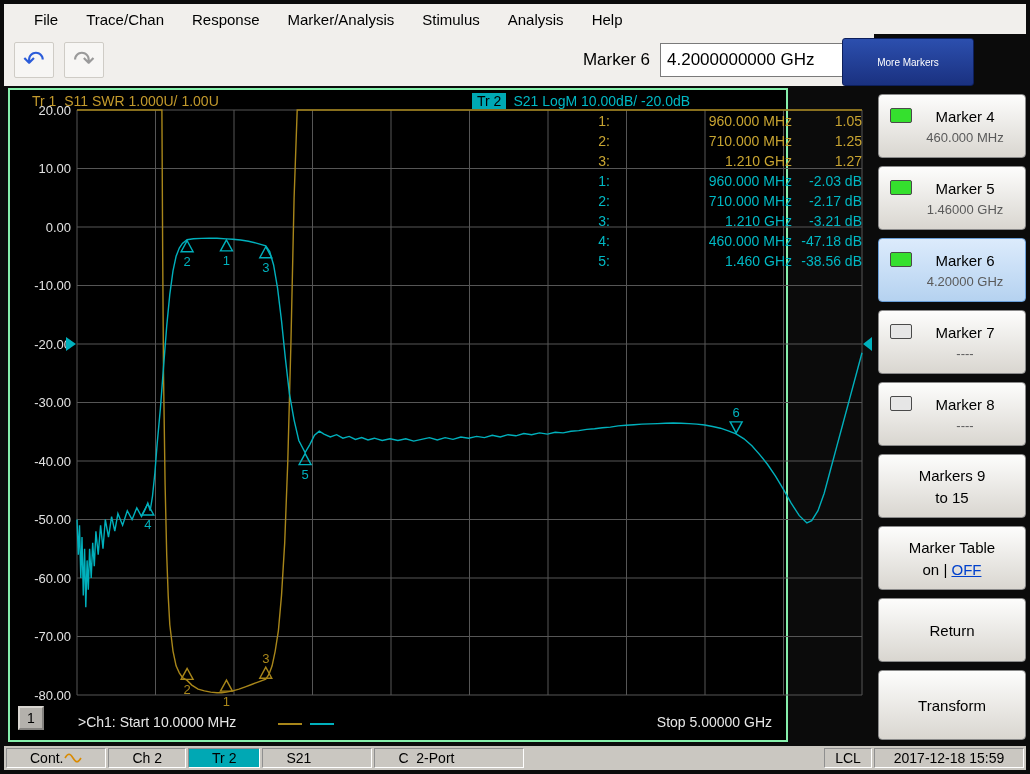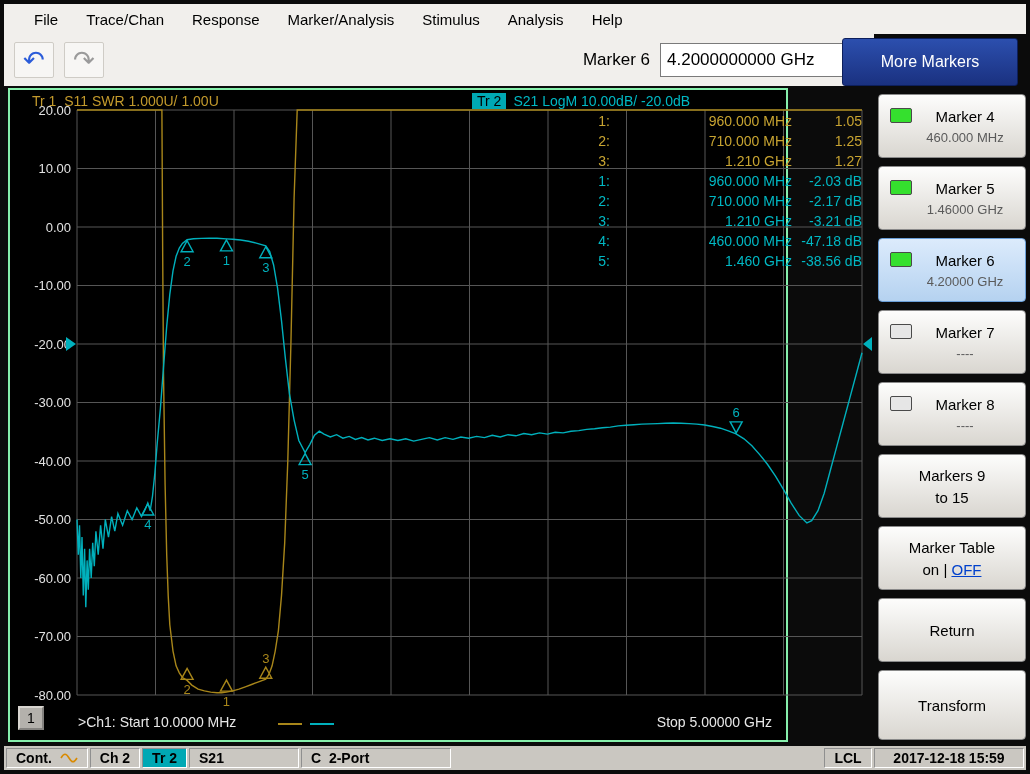--- a/index.html
+++ b/index.html
@@ -33,22 +33,22 @@
   }
   .spinner { width:20px; height:32px; display:flex; flex-direction:column; margin-right:6px; }
   .spin-btn {
     flex:1; background:#e8e6e2; border:1px solid #9a9a9a; display:flex;
     align-items:center; justify-content:center;
   }
   .tri-up { width:0; height:0; border-left:4px solid transparent; border-right:4px solid transparent; border-bottom:5px solid #444; }
   .tri-dn { width:0; height:0; border-left:4px solid transparent; border-right:4px solid transparent; border-top:5px solid #444; }
   
   .more-markers {
-    position:absolute; left:842px; top:38px; width:176px; height:48px;
-    background:linear-gradient(#2c4fae,#1a3180); color:#fff; font-size:16px;
+    position:absolute; left:842px; top:38px; width:132px; height:48px;
+    background:linear-gradient(#2c4fae,#1a3180); color:#fff; font-size:10px;
     display:flex; align-items:center; justify-content:center;
     border:1px solid #0d1f5c; border-radius:3px;
   }
   
   .plot {
     position:absolute; left:8px; top:88px; width:780px; height:654px;
     background:#000; border:2px solid #86efac;
   }
   .plot-header { position:absolute; left:0; top:3px; width:100%; height:18px; font-size:14px; z-index:3; }
   .tr1-block { position:absolute; left:22px; top:0; color:#c39a2c; white-space:pre; }
@@ -89,22 +89,22 @@
   .led { position:absolute; left:11px; top:13px; width:22px; height:15px; border:1px solid #4a4a4a; border-radius:2px; }
   .led.on  { background:#35e02e; }
   .led.off { background:#e6e6e6; }
   .mt-off { color:#0040cc; text-decoration:underline; }
   
   .statusbar {
     position:absolute; left:4px; top:746px; width:1022px; height:24px;
     background:#cac7c1; display:flex; align-items:center; font-size:14px; color:#000;
   }
   .seg {
-    height:20px; margin-left:2px; padding:0 9px; display:flex; align-items:center; gap:8px;
-    border:1px solid; border-color:#8f8f8f #ffffff #ffffff #8f8f8f; white-space:pre;font-weight:bold;
+    height:20px; margin-left:2px; padding:0 23px; display:flex; align-items:center; gap:1px;
+    border:1px solid; border-color:#8f8f8f #ffffff #ffffff #8f8f8f; white-space:pre;
   }
   .seg.tealseg { background:#00a8b4; }
   .seg.spacer { flex:1; border:none; }
   .seg.right { justify-content:center; }
 </style>
 </head>
 <body>
 
 <div class="menubar">
     <div class="menu-item">File</div>

